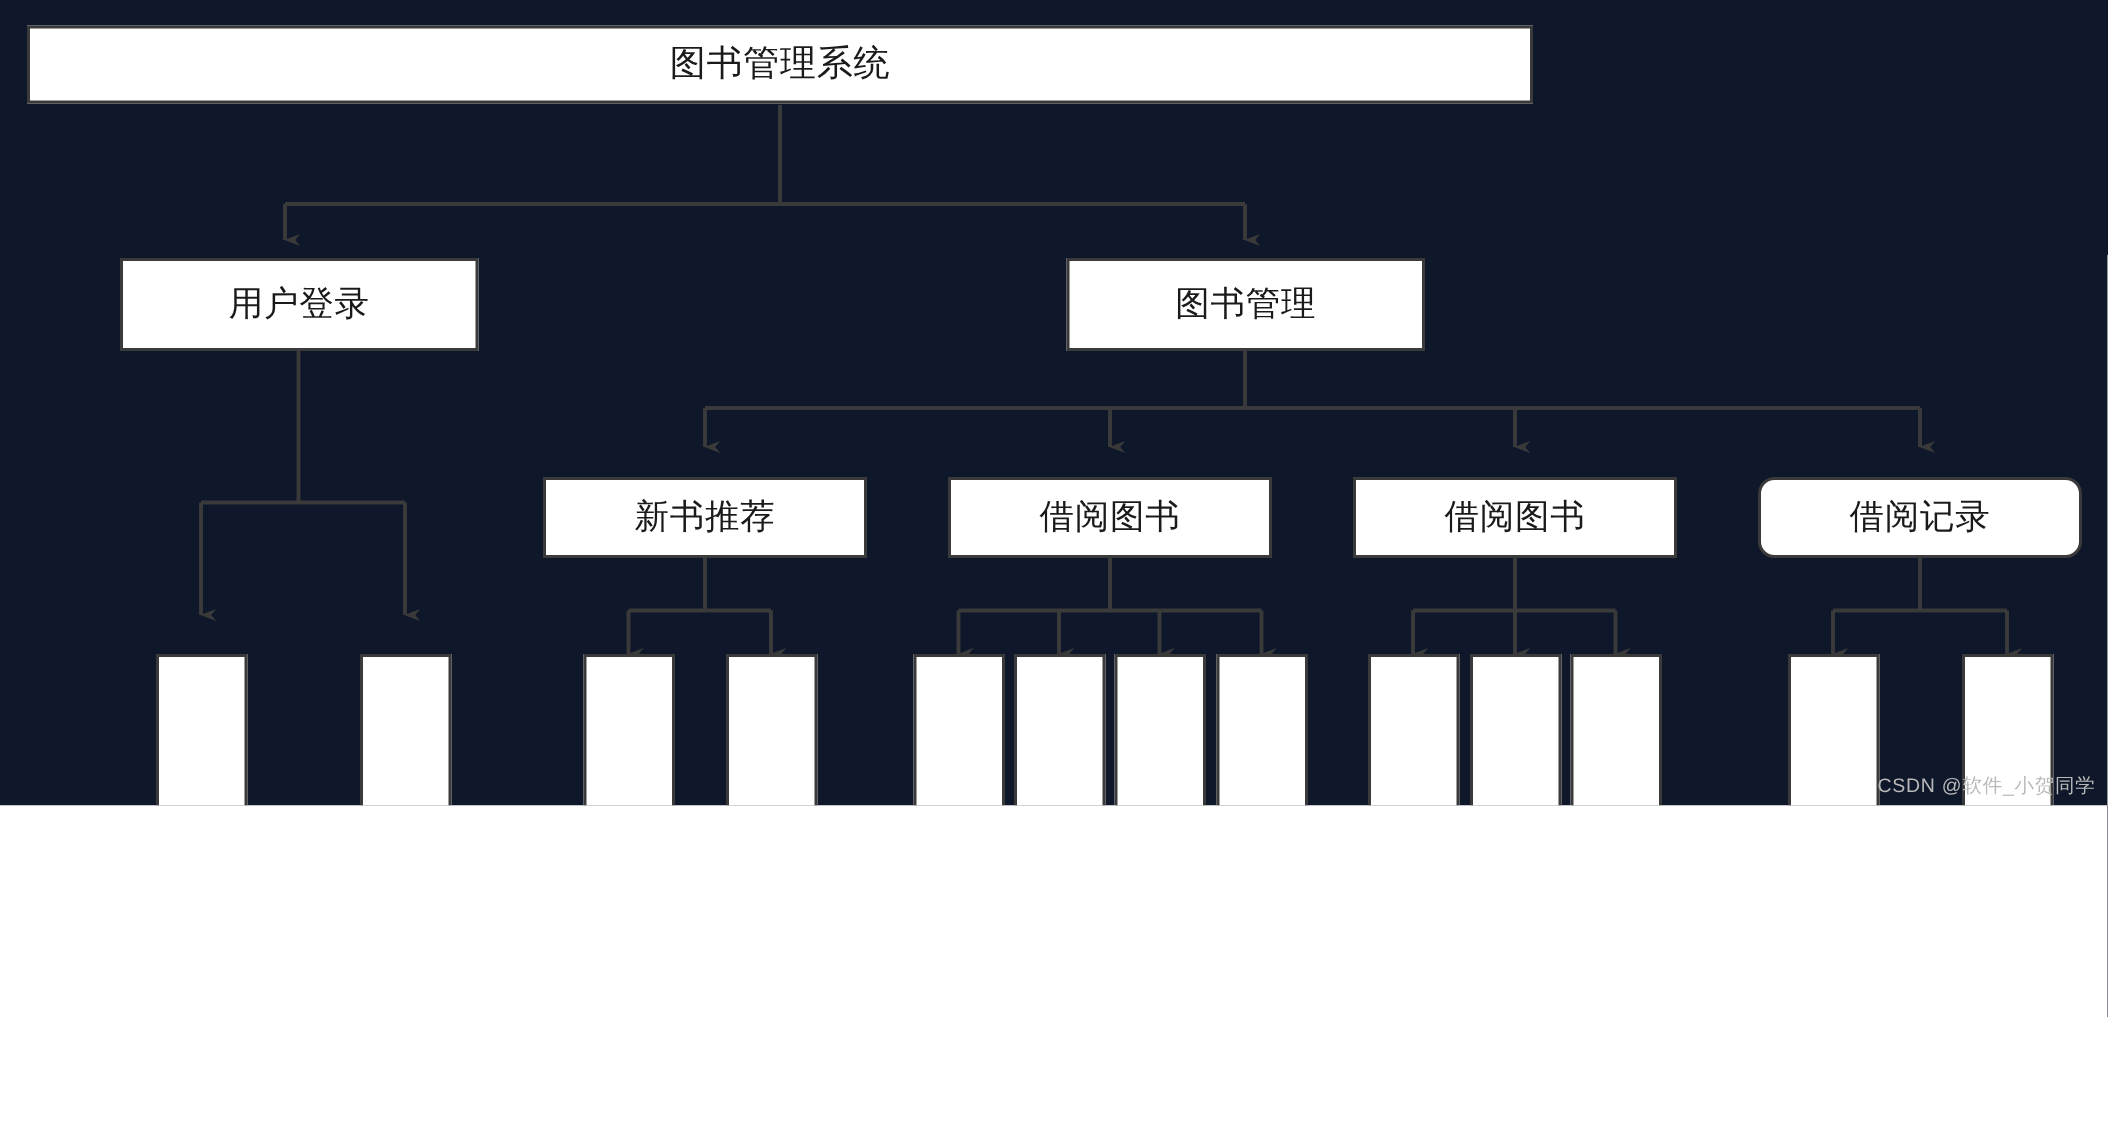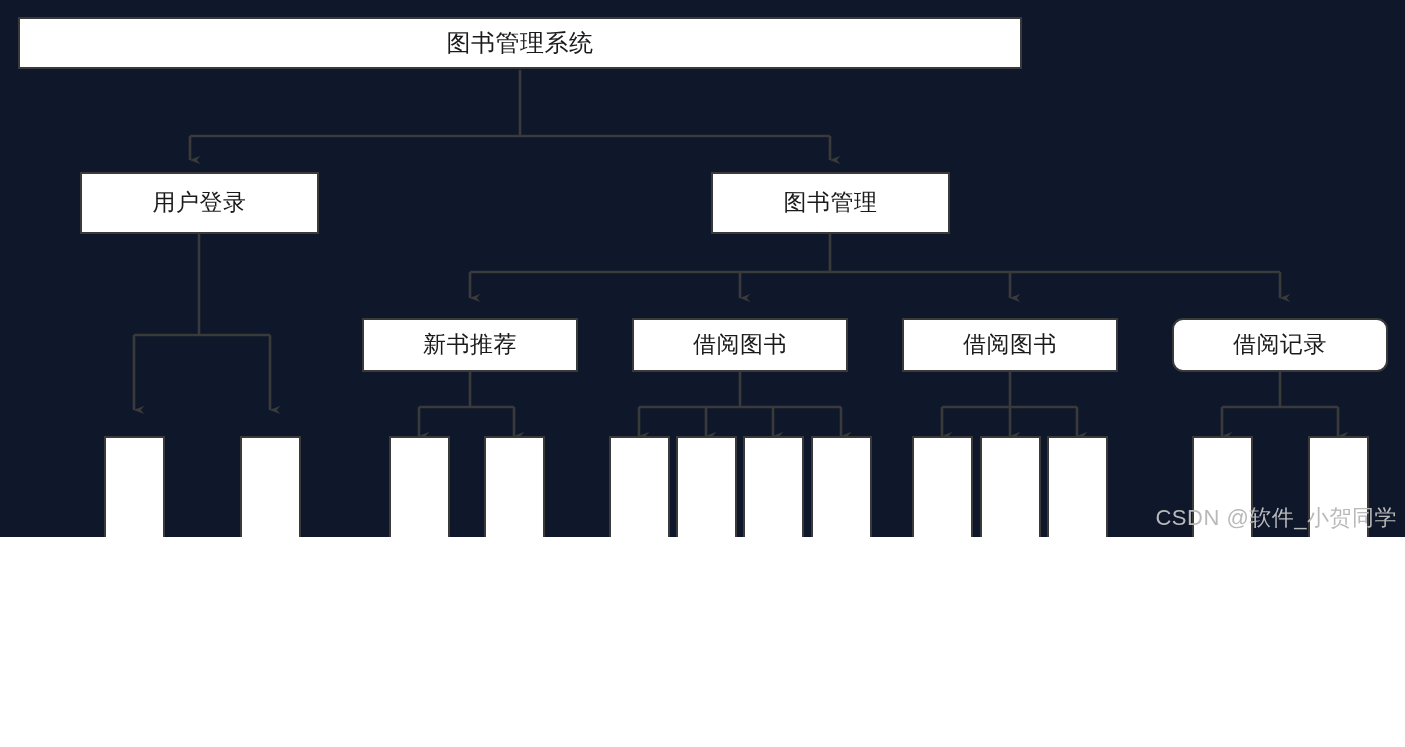--- a/index.html
+++ b/index.html
@@ -57,21 +57,21 @@
   }
   .node.vert .vlabel {
     writing-mode: vertical-rl;
     text-orientation: upright;
     white-space: nowrap;
   }
   .watermark {
     position: absolute;
     right: 8px;
     bottom: 4px;
-    font-size: 22px;
+    font-size: 13px;
     color: #b9b9b9;
     letter-spacing: 0.5px;
     white-space: nowrap;
   }
 </style>
 </head>
 <body>
 
 <div id="canvas">
 

